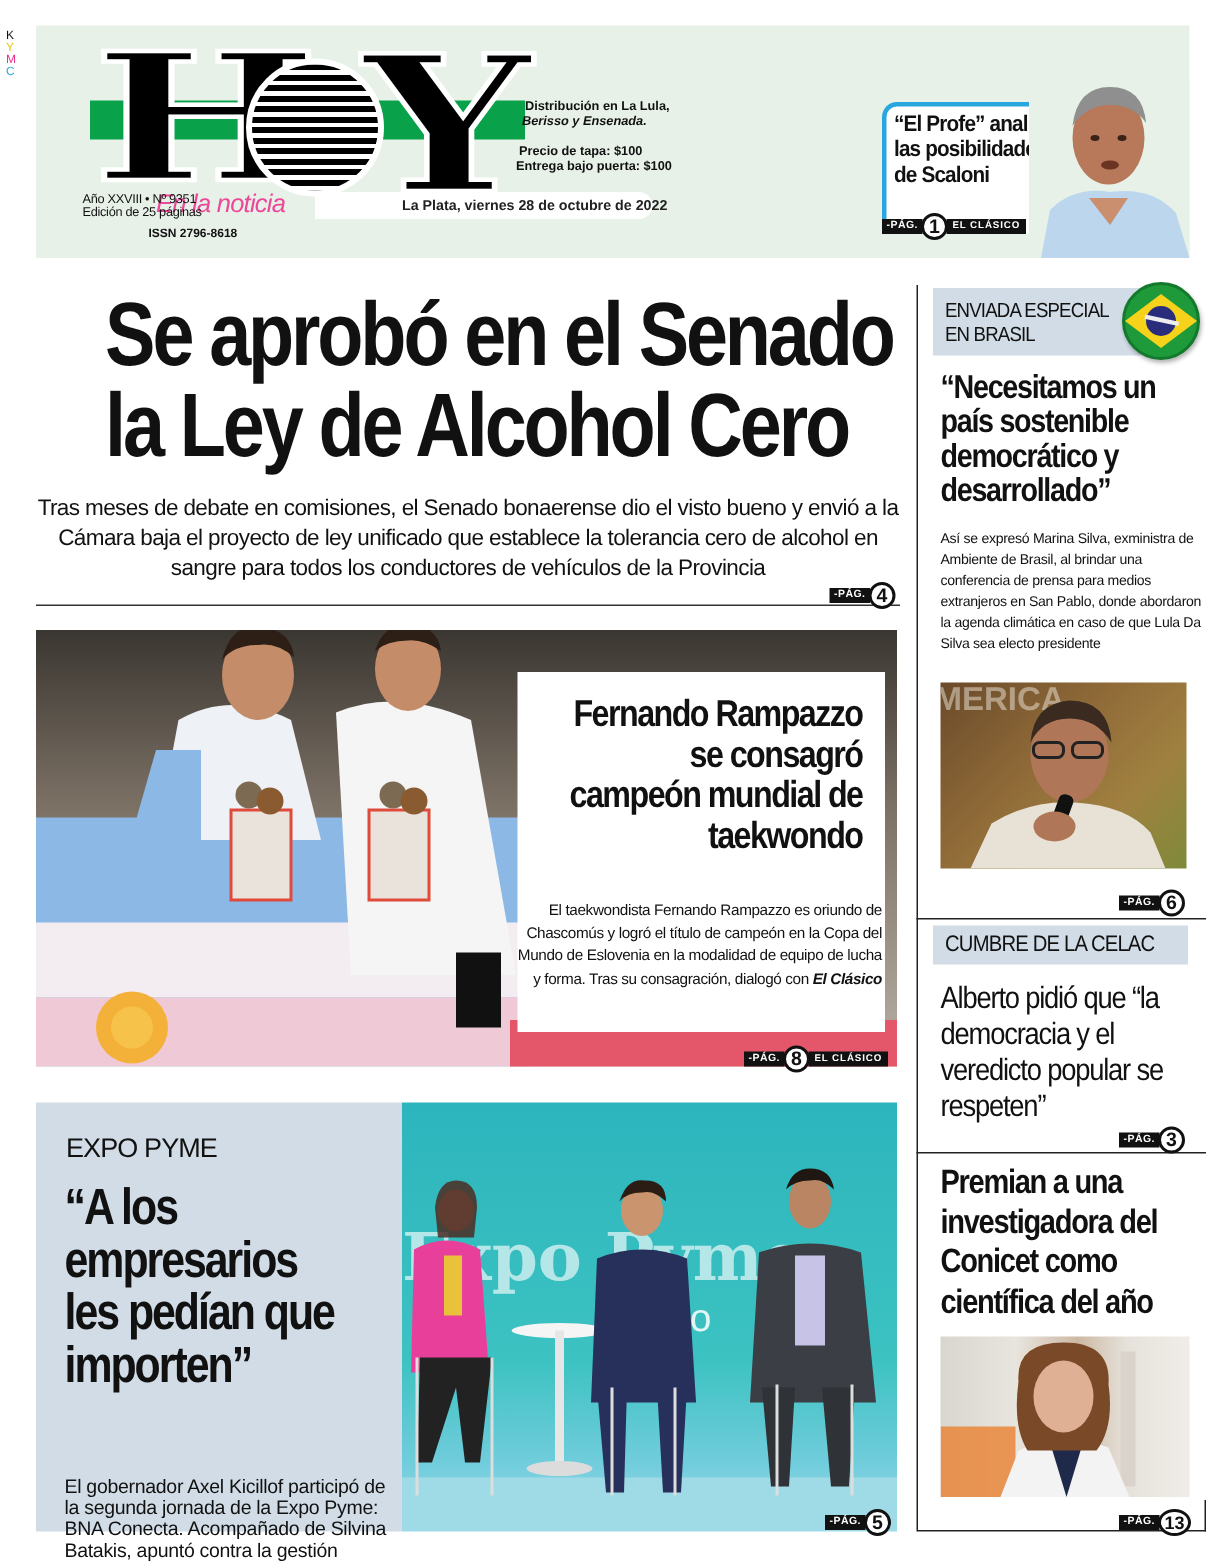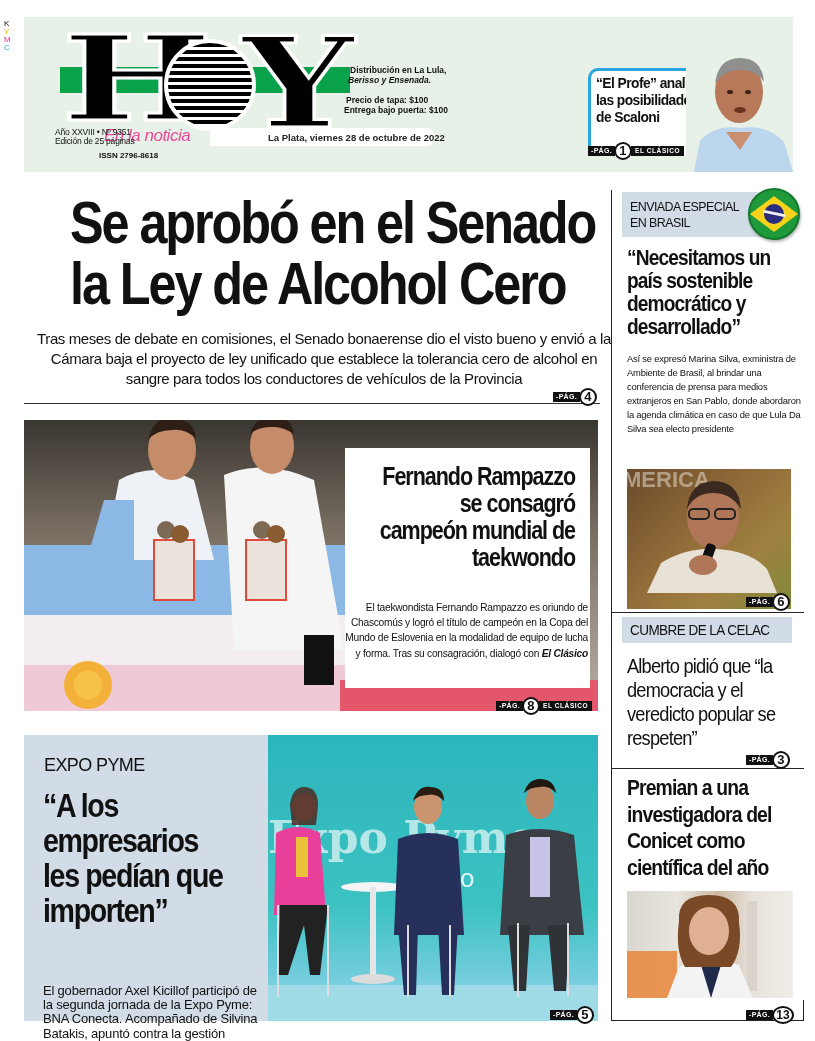--- a/index.html
+++ b/index.html
@@ -28,21 +28,21 @@
   .teaser-box { left: 588px; top: 68px; width: 120px; height: 88px; border: 3px solid #2aa6de; border-right: none; border-bottom: none; border-radius: 10px 0 0 0; background: #fff; }
   .teaser-title { left: 596px; top: 74px; width: 120px; font-family: "Liberation Sans", sans-serif; font-weight: bold; font-size: 15px; line-height: 17px; letter-spacing: -0.6px; transform: scaleX(0.92); transform-origin: left top; }
   .teaser-photo { left: 686px; top: 54px; width: 107px; height: 118px; }
   .pag-tag { display: flex; align-items: center; height: 14px; }
   .pag-label { background: #111; color: #fff; font-size: 7px; font-weight: bold; padding: 1px 3px; height: 10px; line-height: 8px; letter-spacing: 0.3px; }
   .pag-num { width: 18px; height: 18px; border-radius: 50%; border: 2px solid #111; background: #fff; color: #111; font-weight: bold; font-size: 13px; line-height: 14px; text-align: center; margin-left: -1px; }
   .pag-extra { background: #111; color: #fff; font-size: 6.5px; font-weight: bold; padding: 1px 4px; height: 10px; line-height: 8px; letter-spacing: 0.6px; margin-left: -1px; }
 
   
   .main-headline { left: 24px; top: 192px; width: 576px; text-align: center; font-family: "Liberation Sans", sans-serif; font-weight: bold; font-size: 60px; line-height: 61px; letter-spacing: -2.5px; transform: scaleX(0.84); transform-origin: center top; white-space: nowrap; }
-  .main-sub { left: 36px; top: 329px; width: 576px; text-align: center; font-size: 15px; line-height: 20px; color: #111; letter-spacing: -0.4px; }
+  .main-sub { left: 24px; top: 329px; width: 576px; text-align: center; font-size: 15px; line-height: 20px; color: #111; letter-spacing: -0.4px; }
   .hr-main { left: 24px; top: 403px; width: 576px; height: 1px; background: #333; }
 
   
   .tkd-photo { left: 24px; top: 420px; width: 574px; height: 291px; overflow: hidden; background: linear-gradient(180deg, #6b5e4e 0%, #9c8f7d 30%, #c9c1b6 60%, #e5dede 100%); }
   .tkd-red-band { left: 340px; top: 680px; width: 258px; height: 31px; background: #e4566a; }
   .tkd-textbox { left: 345px; top: 448px; width: 245px; height: 240px; background: #fff; }
   .tkd-title { left: 345px; top: 463px; width: 230px; text-align: right; font-weight: bold; font-size: 25px; line-height: 27px; letter-spacing: -1.2px; transform: scaleX(0.86); transform-origin: right top; }
   .tkd-body { left: 345px; top: 600px; width: 243px; text-align: right; font-size: 10.2px; line-height: 15.2px; letter-spacing: -0.25px; }
   .tkd-body em { font-weight: bold; font-style: italic; }
 
@@ -60,21 +60,21 @@
   .right-close { left: 803px; top: 1000px; width: 1px; height: 21px; background: #222; }
 
   .brasil-kicker-bg { left: 622px; top: 192px; width: 148px; height: 45px; background: #d1dce6; }
   .brasil-kicker { left: 630px; top: 199px; font-size: 13.5px; line-height: 16px; letter-spacing: -0.6px; transform: scaleX(0.92); transform-origin: left top; }
   .brasil-flag { left: 748px; top: 188px; width: 52px; height: 52px; border-radius: 50%; background: #1e9a3b; border: 2px solid #137a2c; overflow: hidden; box-shadow: 1px 2px 3px rgba(0,0,0,0.3); }
   .brasil-flag .diamond { position: absolute; left: 7px; top: 7px; width: 34px; height: 34px; background: #f7d21a; transform: scaleY(0.75) rotate(45deg); }
   .brasil-flag .globe { position: absolute; left: 14px; top: 14px; width: 20px; height: 20px; border-radius: 50%; background: #2a2d7c; }
   .brasil-flag .band { position: absolute; left: 13px; top: 22px; width: 23px; height: 3px; background: #eee; transform: rotate(12deg); }
   .brasil-title { left: 627px; top: 246px; width: 180px; font-weight: bold; font-size: 22px; line-height: 23px; letter-spacing: -1px; transform: scaleX(0.87); transform-origin: left top; }
   .brasil-body { left: 627px; top: 352px; width: 175px; font-size: 9.4px; line-height: 14px; letter-spacing: -0.2px; }
-  .brasil-photo { left: 627px; top: 469px; width: 164px; height: 140px; overflow: hidden; background: linear-gradient(135deg, #6a4a2a 0%, #8f6a38 40%, #a08040 70%, #7f8a3a 100%); }
+  .brasil-photo { left: 627px; top: 455px; width: 164px; height: 124px; overflow: hidden; background: linear-gradient(135deg, #6a4a2a 0%, #8f6a38 40%, #a08040 70%, #7f8a3a 100%); }
 
   .celac-kicker-bg { left: 622px; top: 617px; width: 170px; height: 26px; background: #d1dce6; }
   .celac-kicker { left: 630px; top: 621px; font-size: 15px; letter-spacing: -0.6px; transform: scaleX(0.9); transform-origin: left top; }
   .celac-title { left: 627px; top: 654px; width: 180px; font-size: 20.5px; line-height: 24px; letter-spacing: -0.9px; transform: scaleX(0.89); transform-origin: left top; }
 
   .conicet-title { left: 627px; top: 775px; width: 180px; font-weight: bold; font-size: 22.5px; line-height: 26.5px; letter-spacing: -1px; transform: scaleX(0.86); transform-origin: left top; }
   .conicet-photo { left: 627px; top: 891px; width: 166px; height: 107px; overflow: hidden; background: linear-gradient(90deg, #d9d6cf 0%, #e8e5de 30%, #cdb9a3 55%, #e6e2db 75%, #f0ede8 100%); }
 </style>
 </head>
 <body>

